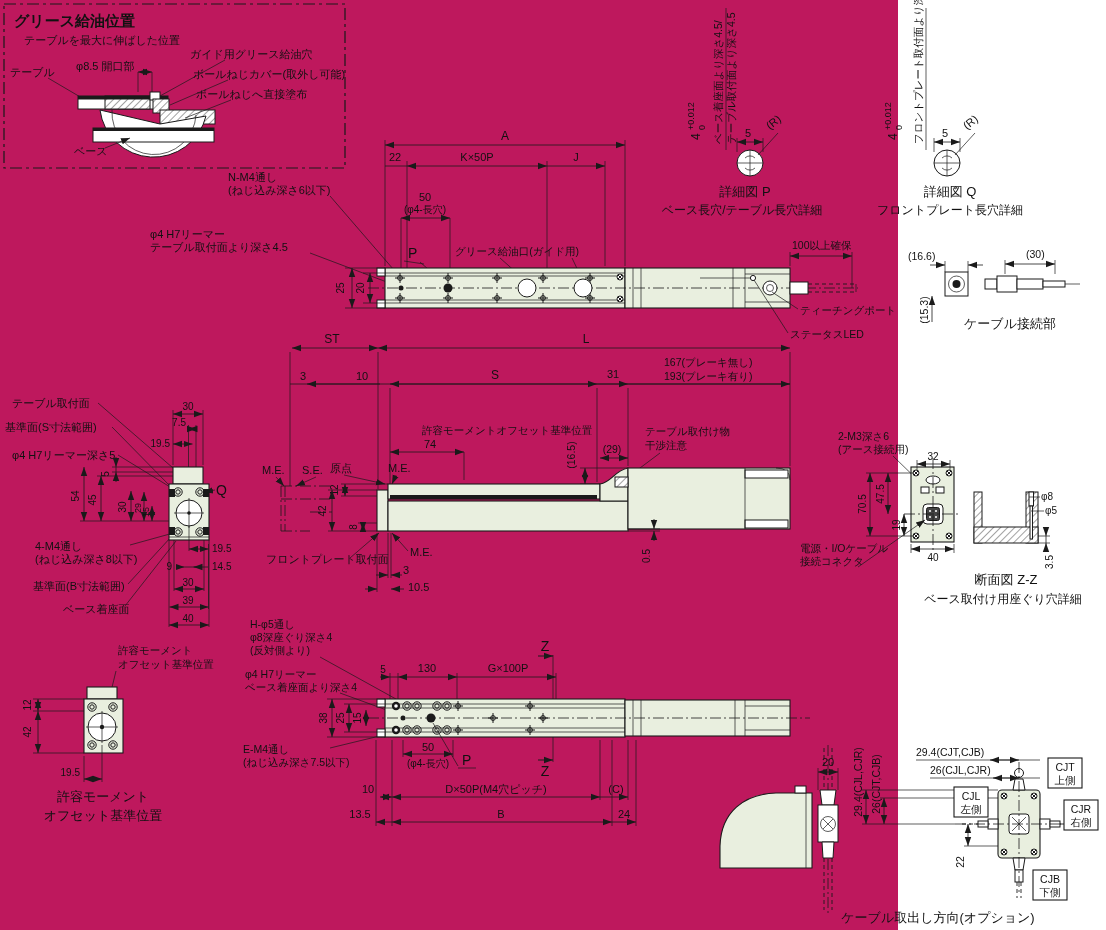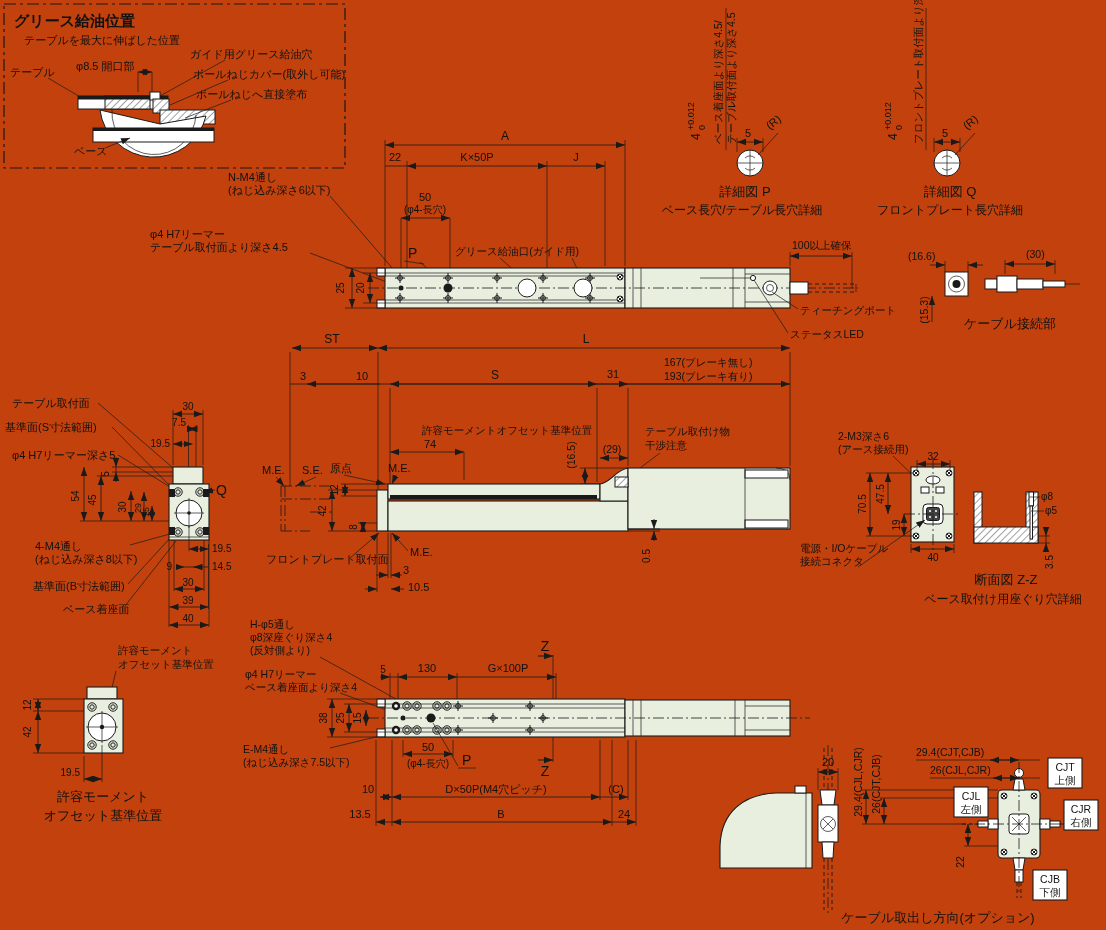--- a/index.html
+++ b/index.html
@@ -1,16 +1,16 @@
 <!DOCTYPE html>
 <html><head>
 <meta charset="utf-8">
 <style>
   html,body{margin:0;padding:0;background:#fff}
-  #canvas{width:1106px;height:930px;position:relative;background:#c2410c}
+  #canvas{width:898px;height:930px;position:relative;background:#be185d}
   svg text{font-family:"Liberation Sans","DejaVu Sans",sans-serif;fill:#111;font-size:11px}
   .t9{font-size:9px}.t10{font-size:10px}.t105{font-size:10.5px}.t12{font-size:12px}
   .t13{font-size:13px}.t14{font-size:14px}.t15{font-size:15px;font-weight:bold}
   .mid{text-anchor:middle}.end{text-anchor:end}
   .ln{stroke:#1a1a1a;stroke-width:1;fill:none}
   .lnt{stroke:#1a1a1a;stroke-width:.7;fill:none}
   .body{fill:#e9efdf;stroke:#1a1a1a;stroke-width:1.1}
   .wht{fill:#fff;stroke:#1a1a1a;stroke-width:1}
   .blk{fill:#1a1a1a}
   .dim{stroke:#1a1a1a;stroke-width:.8;fill:none}

